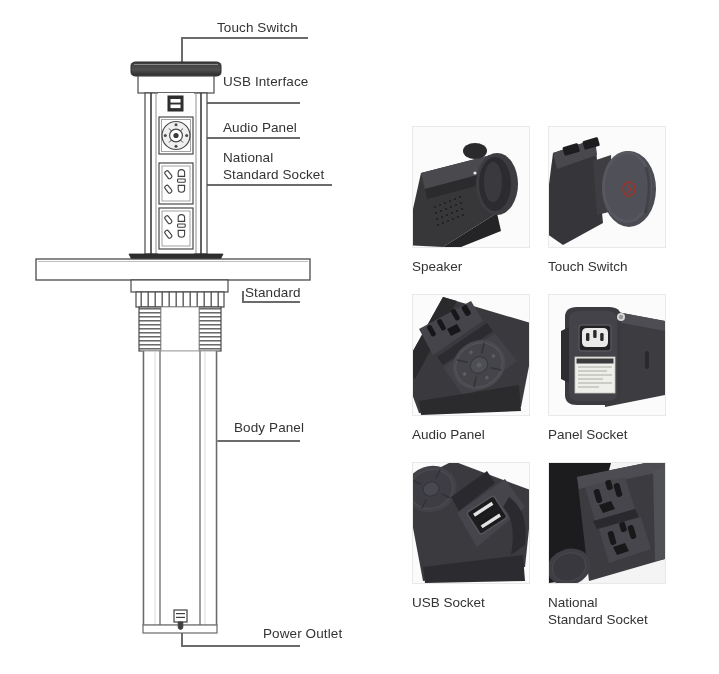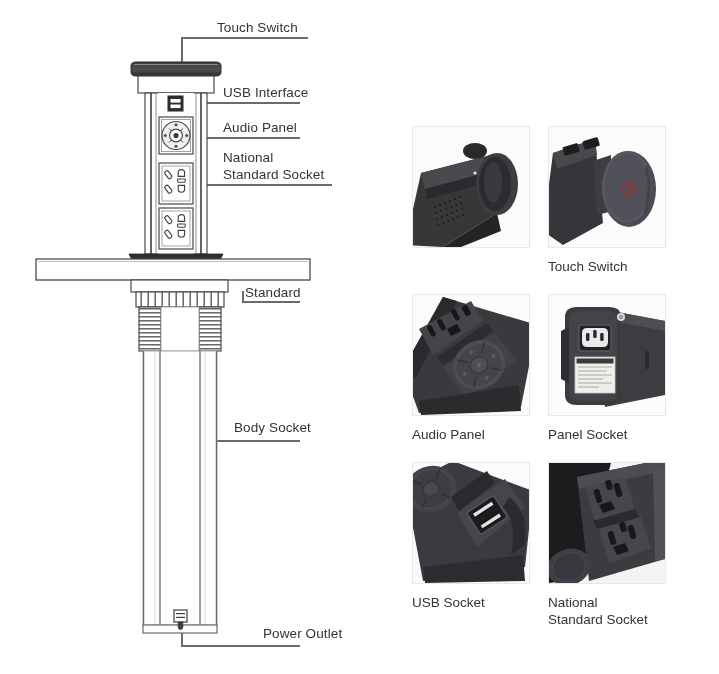--- a/index.html
+++ b/index.html
@@ -253,32 +253,32 @@
       <g>
         <rect x="174" y="610" width="13" height="12" fill="#ffffff" stroke="#3f3f3f" stroke-width="1.2"></rect>
         <line x1="176" y1="613.6" x2="185" y2="613.6" stroke="#3f3f3f" stroke-width="1.2"></line>
         <line x1="176" y1="617.4" x2="185" y2="617.4" stroke="#3f3f3f" stroke-width="1.2"></line>
         <path d="M178.2 622 L182.8 622 L182.8 627 Q182.8 629.4 180.5 629.4 Q178.2 629.4 178.2 627 Z" fill="#3f3f3f" stroke="#3f3f3f" stroke-width="1"></path>
       </g>
     </svg>
 
     <div class="callout-label" style="left:217px; top:20px;">Touch Switch</div>
 
-    <div class="callout-label" style="left:223px; top:85px;">USB Interface</div>
+    <div class="callout-label" style="left:223px; top:74px;">USB Interface</div>
 
     <div class="callout-label" style="left:223px; top:120px;">Audio Panel</div>
 
     <div class="callout-label two-line" style="left:223px; top:150px; width:130px;">
       <span>National</span><br>
       <span>Standard Socket</span>
     </div>
 
     <div class="callout-label" style="left:245px; top:285px;">Standard</div>
 
-    <div class="callout-label" style="left:234px; top:420px;">Body Socket</div>
+    <div class="callout-label" style="left:234px; top:420px;">Body Panel</div>
 
     <div class="callout-label" style="left:225px; top:626px;margin-left:38px;">Power Outlet</div>
   </div>
 
   <div class="photo-grid">
 
     <div class="photo-cell cell-r0 cell-c0">
       <div class="photo-frame">
         <svg width="116" height="120" viewBox="0 0 116 120">
           <rect width="116" height="120" fill="#fbfbfb"></rect>
@@ -318,20 +318,21 @@
               <circle cx="30" cy="96" r="0.9"></circle>
               <circle cx="35" cy="94" r="0.9"></circle>
             <circle cx="40" cy="92" r="0.9"></circle>
               <circle cx="45" cy="90" r="0.9"></circle>
               <circle cx="50" cy="88" r="0.9"></circle>
           </g>
 
           <circle cx="62" cy="46" r="1.6" fill="#e8e8e8"></circle>
         </svg>
       </div>
+      <div class="photo-caption">Speaker</div>
     </div>
 
     <div class="photo-cell cell-r0 cell-c1">
       <div class="photo-frame">
         <svg width="116" height="120" viewBox="0 0 116 120">
           <rect width="116" height="120" fill="#fbfbfb"></rect>
 
           <path d="M-6 104 L4 26 L46 12 L54 96 L14 118 Z" fill="#35353a"></path>
           <path d="M4 26 L46 12 L48 28 L8 42 Z" fill="#48484d"></path>
 

